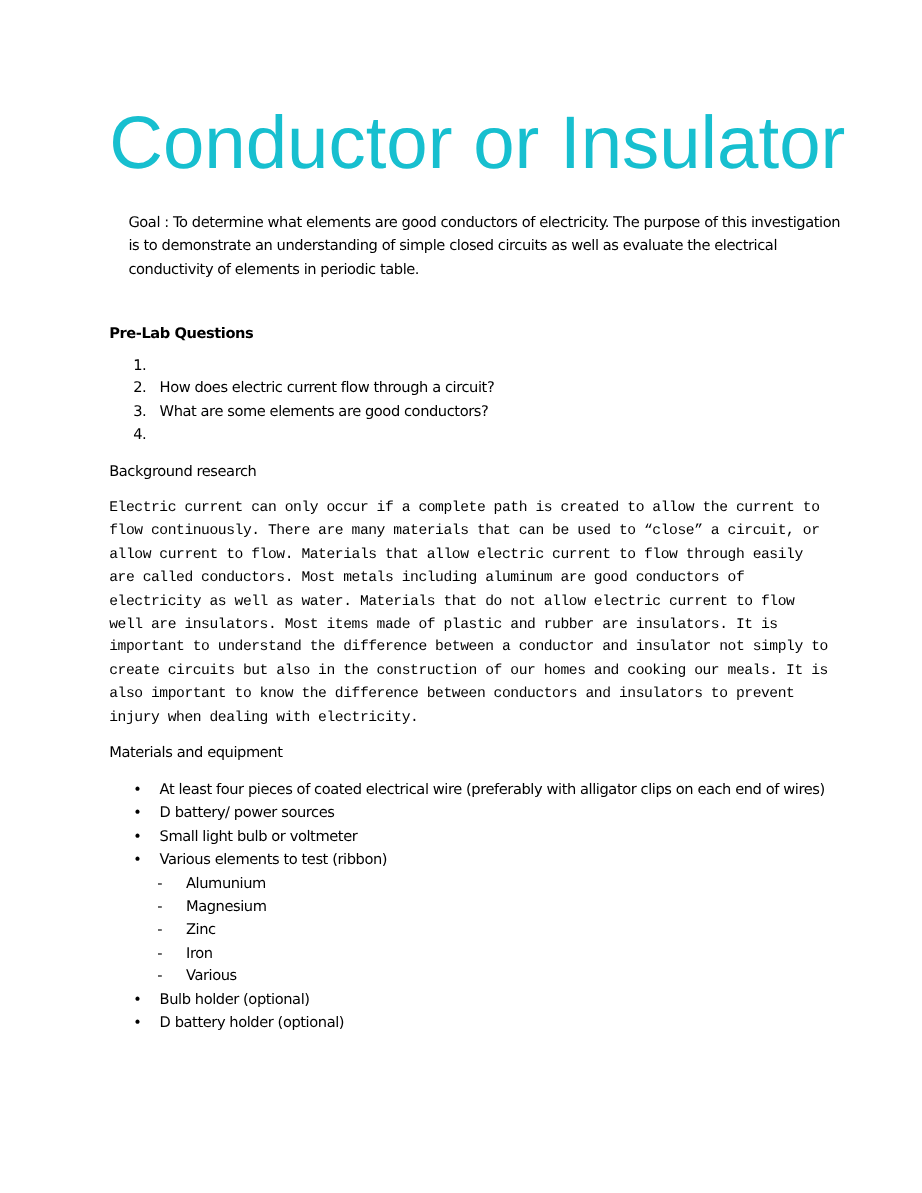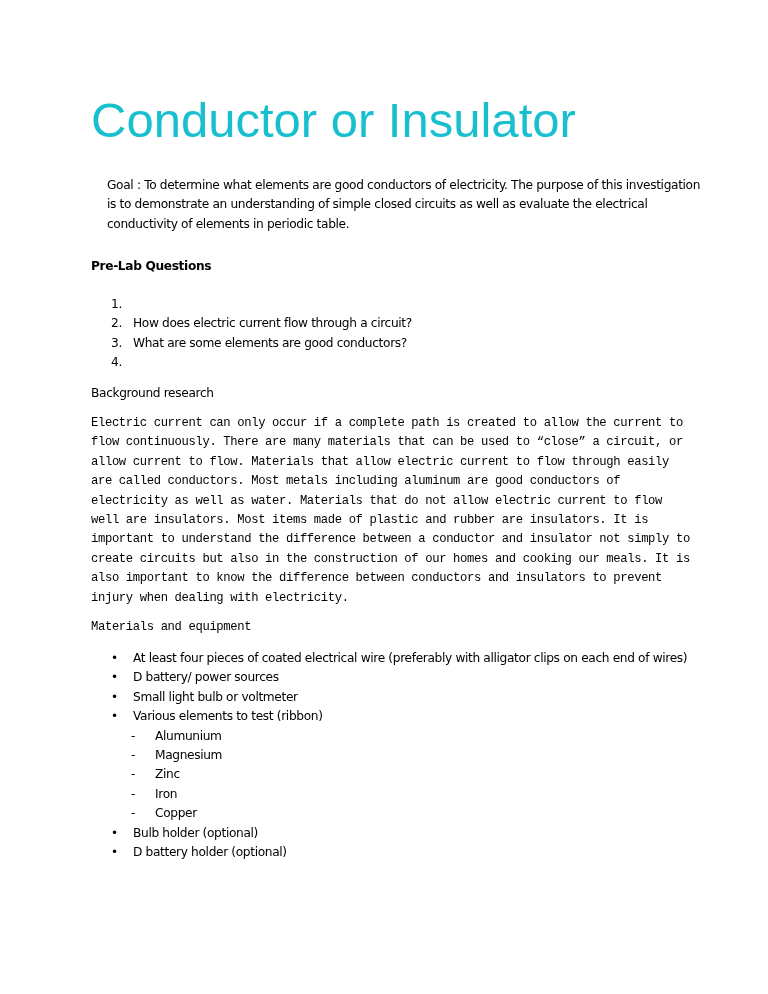--- a/index.html
+++ b/index.html
@@ -21,42 +21,42 @@
       top: 0;
       width: 600px;
     }
     .title {
       position: absolute;
       left: 0;
       top: 90px;
       margin: 0;
       font-family: "Liberation Sans", sans-serif;
       font-weight: normal;
-      font-size: 49px;
+      font-size: 62px;
       line-height: 60px;
       color: #17bfcf;
       white-space: nowrap;
     }
     .txt {
       font-family: "DejaVu Sans", sans-serif;
       font-size: 12.2px;
       line-height: 19.4px;
       letter-spacing: -0.35px;
     }
     .goal {
       position: absolute;
       left: 0;
       top: 160px;
       width: 600px;
       margin: 16px;
     }
     .prelab-heading {
       position: absolute;
       left: 0;
-      top: 257px;
+      top: 269px;
       margin: 0;
       font-weight: bold;
     }
     .qlist {
       position: absolute;
       left: 0;
       top: 295px;
       margin: 0;
       padding: 0;
       list-style: none;
@@ -83,21 +83,20 @@
       top: 414px;
       width: 600px;
       margin: 0;
       font-family: Liberation Mono, monospace;
     }
     .mat-heading {
       position: absolute;
       left: 0;
       top: 618px;
       margin: 0;
-      font-family: Liberation Mono, monospace;
     }
     .mlist {
       position: absolute;
       left: 0;
       top: 649px;
       margin: 0;
       padding: 0;
       list-style: none;
       width: 660px;
     }
@@ -190,21 +189,21 @@
         <li>
           <span class="dash">-</span>
           <span>Zinc</span>
         </li>
         <li>
           <span class="dash">-</span>
           <span>Iron</span>
         </li>
         <li>
           <span class="dash">-</span>
-          <span>Copper</span>
+          <span>Various</span>
         </li>
       </ul>
     </li>
     <li>
       <span class="bullet">•</span>
       <span>Bulb holder (optional)</span>
     </li>
     <li>
       <span class="bullet">•</span>
       <span>D battery holder (optional)</span>

